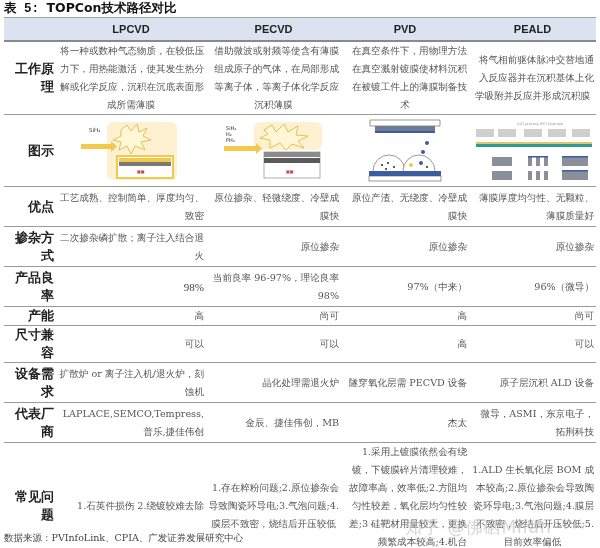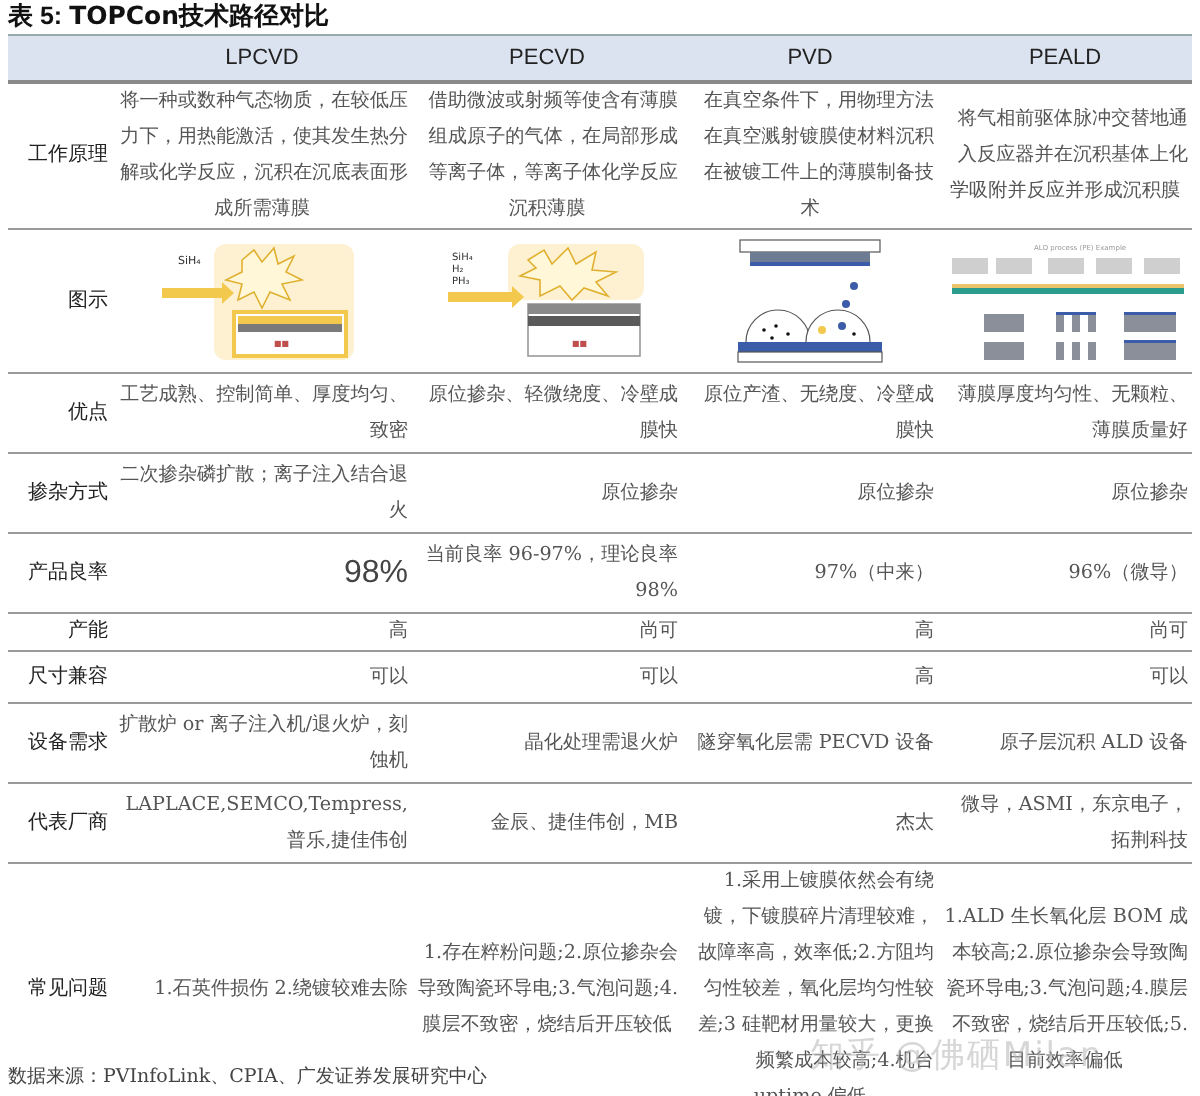--- a/index.html
+++ b/index.html
@@ -1,30 +1,30 @@
 <!DOCTYPE html>
 <html><head>
 <meta charset="utf-8">
 <style>
   html, body { margin: 0; padding: 0; background: #ffffff; }
   body { width: 600px; height: 548px; position: relative; overflow: hidden;
          font-family: "DejaVu Serif", "Liberation Serif", serif; color: #333; }
   .title { position: absolute; left: 4px; top: 0px; height: 16px; line-height: 16px;
            font-size: 12.5px; font-weight: bold; color: #111;
            font-family: "DejaVu Sans", "Liberation Sans", sans-serif; }
-  .title .t-cn { font-family: Liberation Sans, sans-serif; }
+  .title .t-cn { font-family: Liberation Mono, monospace; }
   table.cmp { position: absolute; left: 4px; top: 17px; width: 592px; border-collapse: collapse;
               table-layout: fixed; }
   table.cmp th { background: #dbe3f0; height: 22px; font-family: "Liberation Sans", "DejaVu Sans", sans-serif;
-                 font-size: 11px; font-weight: normal; color: #222; text-align: center;
+                 font-size: 11px; font-weight: bold; color: #222; text-align: center;
                  border-top: 1px solid #9aa; border-bottom: 2px solid #8a8a8a; padding: 0; }
   table.cmp td { font-size: 9.6px; line-height: 18px; color: #555; text-align: right; vertical-align: middle;
                  border-bottom: 1.5px solid #9a9a9a; padding: 0 2px; }
-  table.cmp td.rh { font-weight: normal; color: #222; font-size: 10px; }
-  table.cmp td.num { font-family: Liberation Sans, sans-serif; font-size: 16px; color: #444; }
+  table.cmp td.rh { font-weight: bold; color: #222; font-size: 13px; }
+  table.cmp td.num { font-family: Liberation Serif, serif; font-size: 11px; color: #444; }
   .just { text-align: justify; text-align-last: center; }
   .fig { display: block; margin: 0 auto; }
   .source { position: absolute; left: 4px; top: 532px; font-size: 9.5px; color: #444; }
   .watermark { position: absolute; left: 405px; top: 516px; font-size: 17px; color: rgba(180,180,180,0.55);
                font-family: "DejaVu Sans", sans-serif; letter-spacing: 1px; }
   .row-common td { line-height: 17px; }
 </style>
 </head>
 <body>
 

